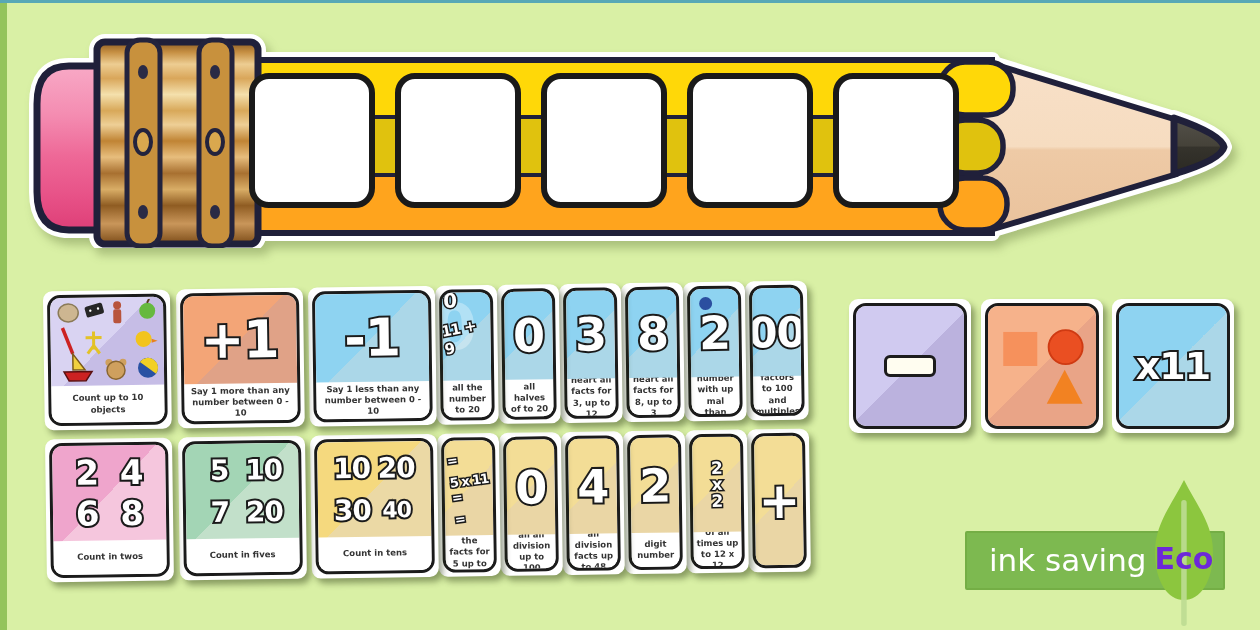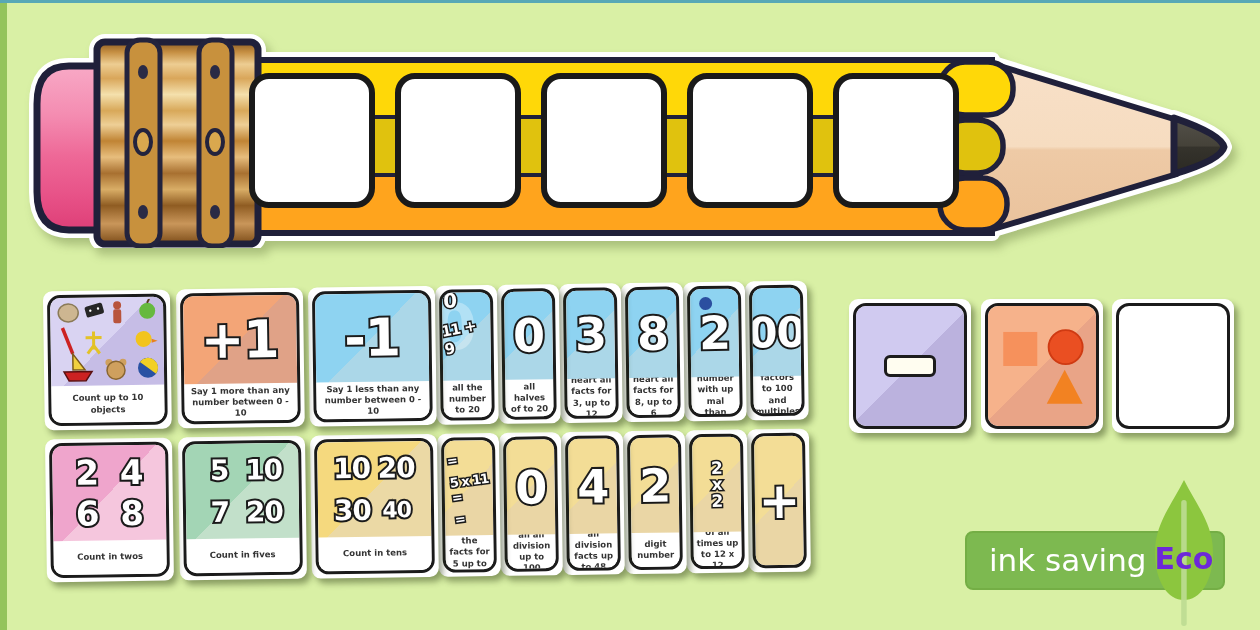--- a/index.html
+++ b/index.html
@@ -53,21 +53,21 @@
   .stackcol{display:flex;flex-direction:column;align-items:center;line-height:.95;}
   .stackcol .big{font-size:17px;-webkit-text-stroke:3px #1c1c1c;}
   .minus-block{width:46px;height:16px;background:#fffdf0;border:3px solid #1c1c1c;border-radius:6px;}
 
   
   .side-card{position:absolute;top:299px;width:122px;height:134px;}
   .side-card .caption{height:46px;}
 
   
   #eco-banner{position:absolute;left:965px;top:531px;width:260px;height:59px;
-    background:#7db950;border:2px solid #74ae45;box-sizing:border-box;border-radius:8px;z-index:1;}
+    background:#7db950;border:2px solid #74ae45;box-sizing:border-box;border-radius:2px;z-index:1;}
   #eco-banner span{display:block;line-height:55px;padding-left:22px;font-size:31px;color:#fff;}
   #eco-leaf{position:absolute;left:1149px;top:476px;width:70px;height:153px;z-index:2;}
   #eco-text{position:absolute;left:1149px;top:541px;width:70px;text-align:center;
     font-size:30px;font-weight:bold;color:#6d28d9;z-index:3;}
 </style>
 </head>
 <body>
 
 <div class="edge-top"></div>
 <div class="edge-left"></div>
@@ -242,21 +242,21 @@
             <span class="big" style="font-size: 46px;">3</span>
           </div>
           <div class="caption">heart all facts for 3, up to 12</div>
         </div>
       </div>
       <div class="card partial" style="z-index: 34;">
         <div class="frame">
           <div class="art" style="background: linear-gradient(135deg, rgb(142, 211, 241) 0%, rgb(142, 211, 241) 50%, rgb(171, 215, 232) 50%, rgb(171, 215, 232) 100%);">
             <span class="big" style="font-size: 46px;">8</span>
           </div>
-          <div class="caption">heart all facts for 8, up to 6</div>
+          <div class="caption">heart all facts for 8, up to 3</div>
         </div>
       </div>
       <div class="card partial" style="z-index: 33;">
         <div class="frame">
           <div class="art" style="background: linear-gradient(135deg, rgb(142, 211, 241) 0%, rgb(142, 211, 241) 50%, rgb(171, 215, 232) 50%, rgb(171, 215, 232) 100%);">
             <span class="big" style="font-size: 46px;">2</span>
             <span class="dot"></span>
           </div>
           <div class="caption">number with up mal than</div>
         </div>
@@ -382,20 +382,23 @@
           <svg width="104" height="90" viewBox="0 0 110 92">
   <rect x="14" y="10" width="36" height="36" fill="#f6915c"></rect>
   <circle cx="80" cy="26" r="18" fill="#ea4f22" stroke="#cf3a12" stroke-width="2"></circle>
   <polygon points="60,86 98,86 79,50" fill="#f28222"></polygon>
 </svg>
         </div>
       </div>
     </div>
     <div class="card side-card" style="left: 1112px;">
       <div class="frame">
+        <div class="art" style="background: linear-gradient(135deg, rgb(142, 211, 241) 0%, rgb(142, 211, 241) 50%, rgb(171, 215, 232) 50%, rgb(171, 215, 232) 100%);">
+          <span class="big" style="font-size: 38px;">x11</span>
+        </div>
       </div>
     </div>
   </div>
 
 <div id="eco-banner">
   <span>ink saving</span>
 </div>
 <svg id="eco-leaf" viewBox="0 0 70 153">
   <path d="M35,4 C22,30 6,48 6,76 C6,106 19,124 35,124 C51,124 64,106 64,76 C64,48 48,30 35,4 Z" fill="#8cc63e"></path>
   <rect x="32.2" y="24" width="5.5" height="126" rx="2.7" fill="#bcdc92" opacity="0.9"></rect>

